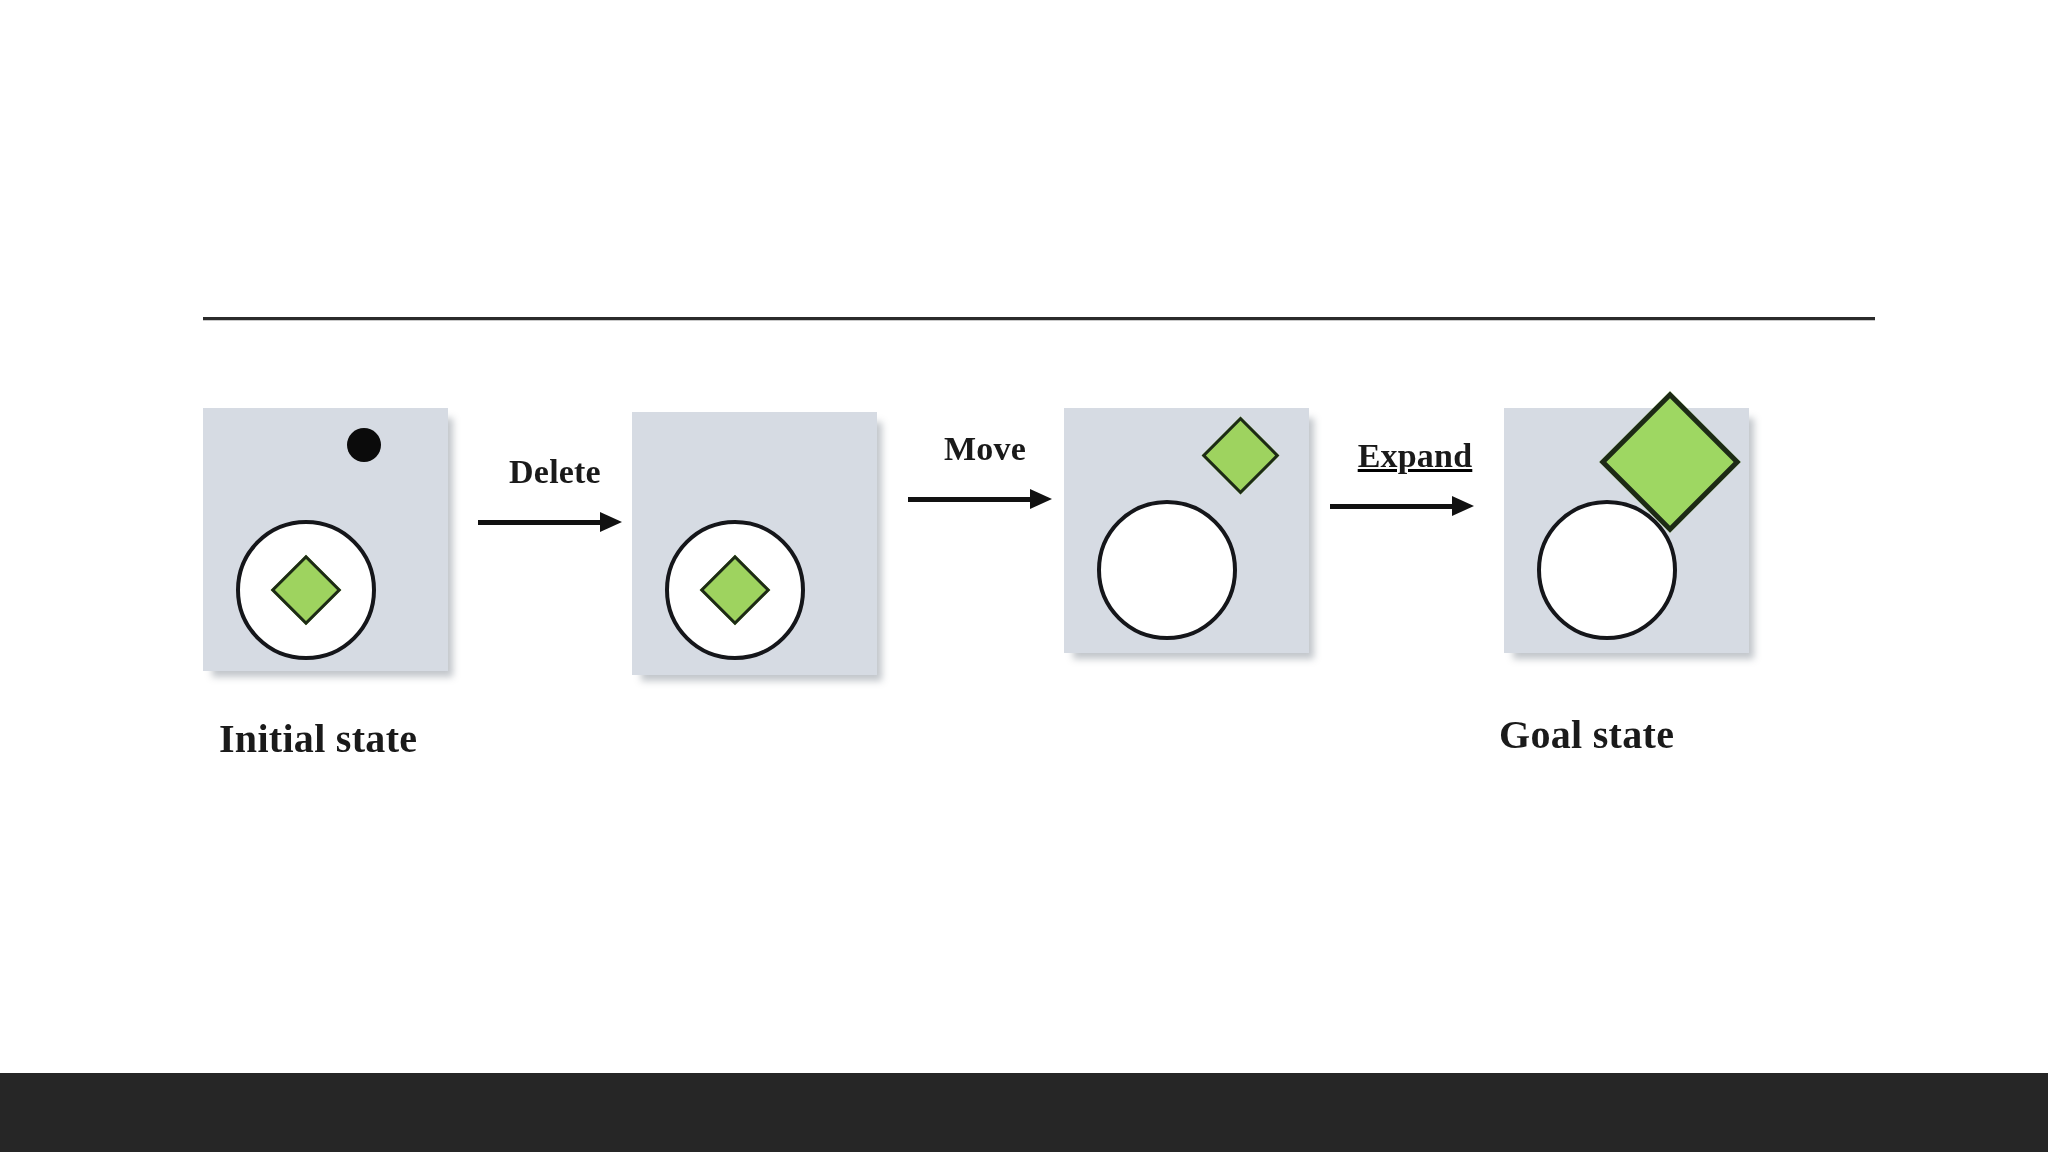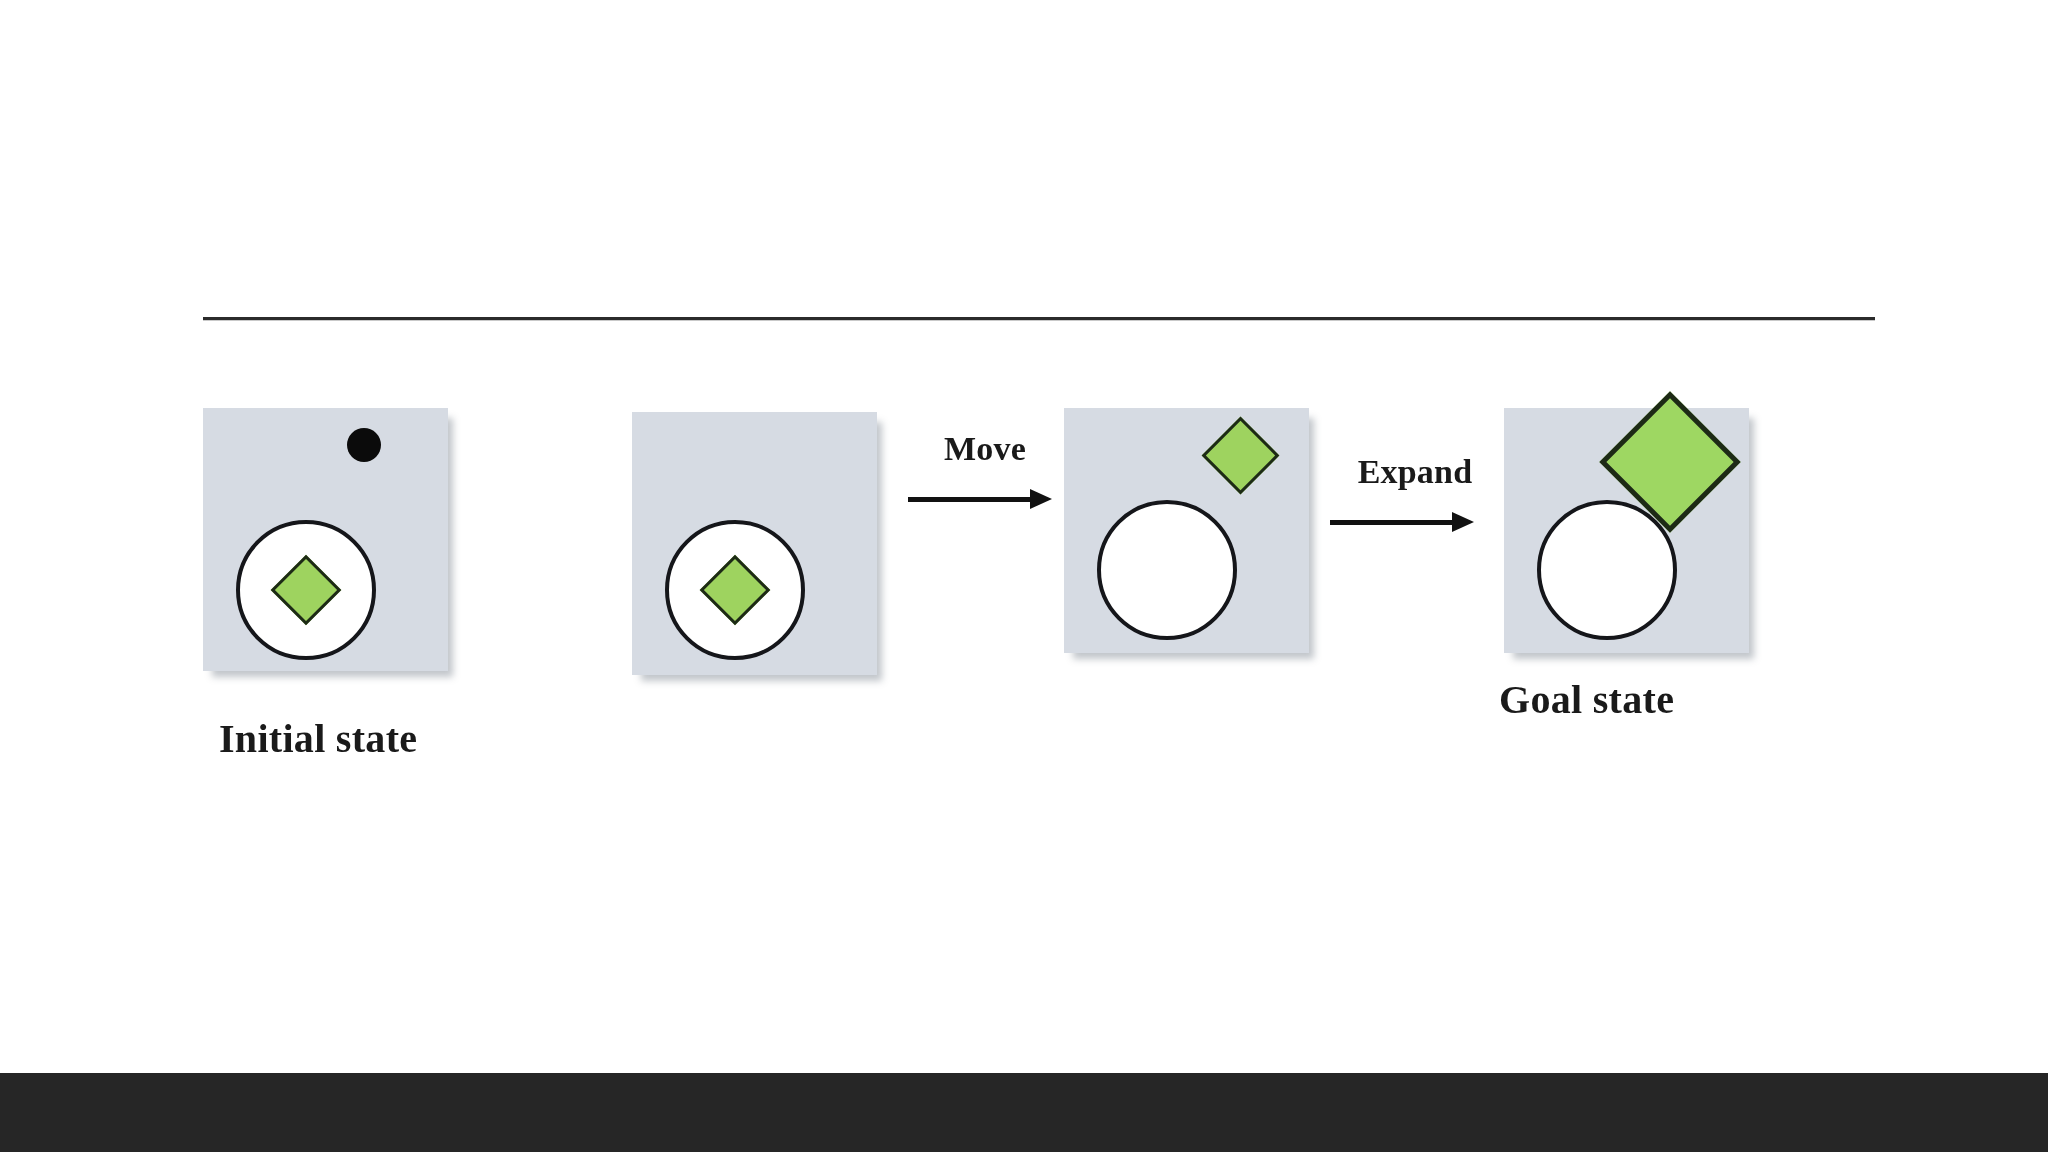--- a/index.html
+++ b/index.html
@@ -163,20 +163,27 @@
 
     <div class="state-panel" style="left:203px; top:408px; width:245px; height:263px;">
       <div class="panel-inner">
         <div class="dot" style="left:144px; top:20px; width:34px; height:34px;"></div>
         <div class="circle" style="left:33px; top:112px; width:140px; height:140px;"></div>
         <div class="diamond small" style="left:78px; top:157px; width:50px; height:50px;"></div>
       </div>
     </div>
     <div class="state-caption" style="left:219px; top:715px;">Initial state</div>
 
+    <div class="transition" style="left:478px; top:455px; width:154px;">
+      <div class="transition-label">Delete</div>
+      <div class="arrow">
+        <div class="shaft" style="width:126px;"></div>
+        <div class="head" style="left:122px;"></div>
+      </div>
+    </div>
 
     <div class="state-panel" style="left:632px; top:412px; width:245px; height:263px;">
       <div class="panel-inner">
         <div class="circle" style="left:33px; top:108px; width:140px; height:140px;"></div>
         <div class="diamond small" style="left:78px; top:153px; width:50px; height:50px;"></div>
       </div>
     </div>
 
     <div class="transition" style="left:908px; top:432px; width:154px;">
       <div class="transition-label">Move</div>
@@ -186,37 +193,37 @@
       </div>
     </div>
 
     <div class="state-panel" style="left:1064px; top:408px; width:245px; height:245px;">
       <div class="panel-inner">
         <div class="circle" style="left:33px; top:92px; width:140px; height:140px;"></div>
         <div class="diamond small" style="left:149px; top:20px; width:55px; height:55px;"></div>
       </div>
     </div>
 
-    <div class="transition" style="left:1330px; top:455px; width:170px;">
+    <div class="transition" style="left:1330px; top:439px; width:170px;text-decoration:underline;">
       <div class="transition-label">Expand</div>
       <div class="arrow">
         <div class="shaft" style="width:126px;"></div>
         <div class="head" style="left:122px;"></div>
       </div>
     </div>
 
     <div class="state-panel" style="left:1504px; top:408px; width:245px; height:245px;">
       <div class="panel-inner">
         <div class="circle" style="left:33px; top:92px; width:140px; height:140px;"></div>
       </div>
     </div>
 
     <div class="overflow-layer">
       <div class="diamond big" style="left:1620px; top:412px; width:100px; height:100px;"></div>
     </div>
 
-    <div class="state-caption" style="left:1499px; top:676px;">Goal state</div>
+    <div class="state-caption" style="left:1499px; top:711px;">Goal state</div>
 
   </div>
 
   <div id="bottom-band"></div>
 
 </div>
 
 </body></html>

